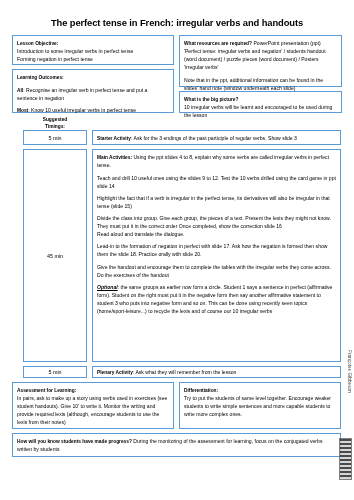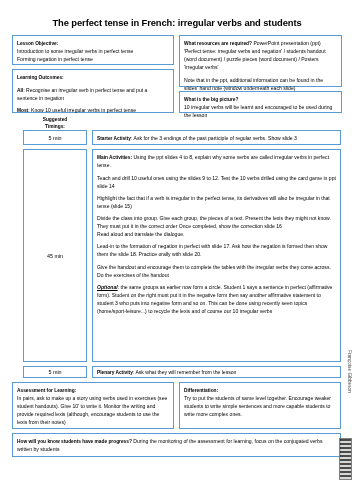--- a/index.html
+++ b/index.html
@@ -142,21 +142,21 @@
     );
     border: 1px solid #6a6a6a;
     opacity: 0.85;
   }
 </style>
 </head>
 <body>
 
 <div class="page">
 
-  <h1 class="doc-title">The perfect tense in French: irregular verbs and students</h1>
+  <h1 class="doc-title">The perfect tense in French: irregular verbs and handouts</h1>
 
   <div class="content">
 
     <div class="row-top">
 
       <div class="col-left-top">
 
         <div class="box" style="height:30px;">
           <p>
             <span class="hdr">Lesson Objective:</span>

